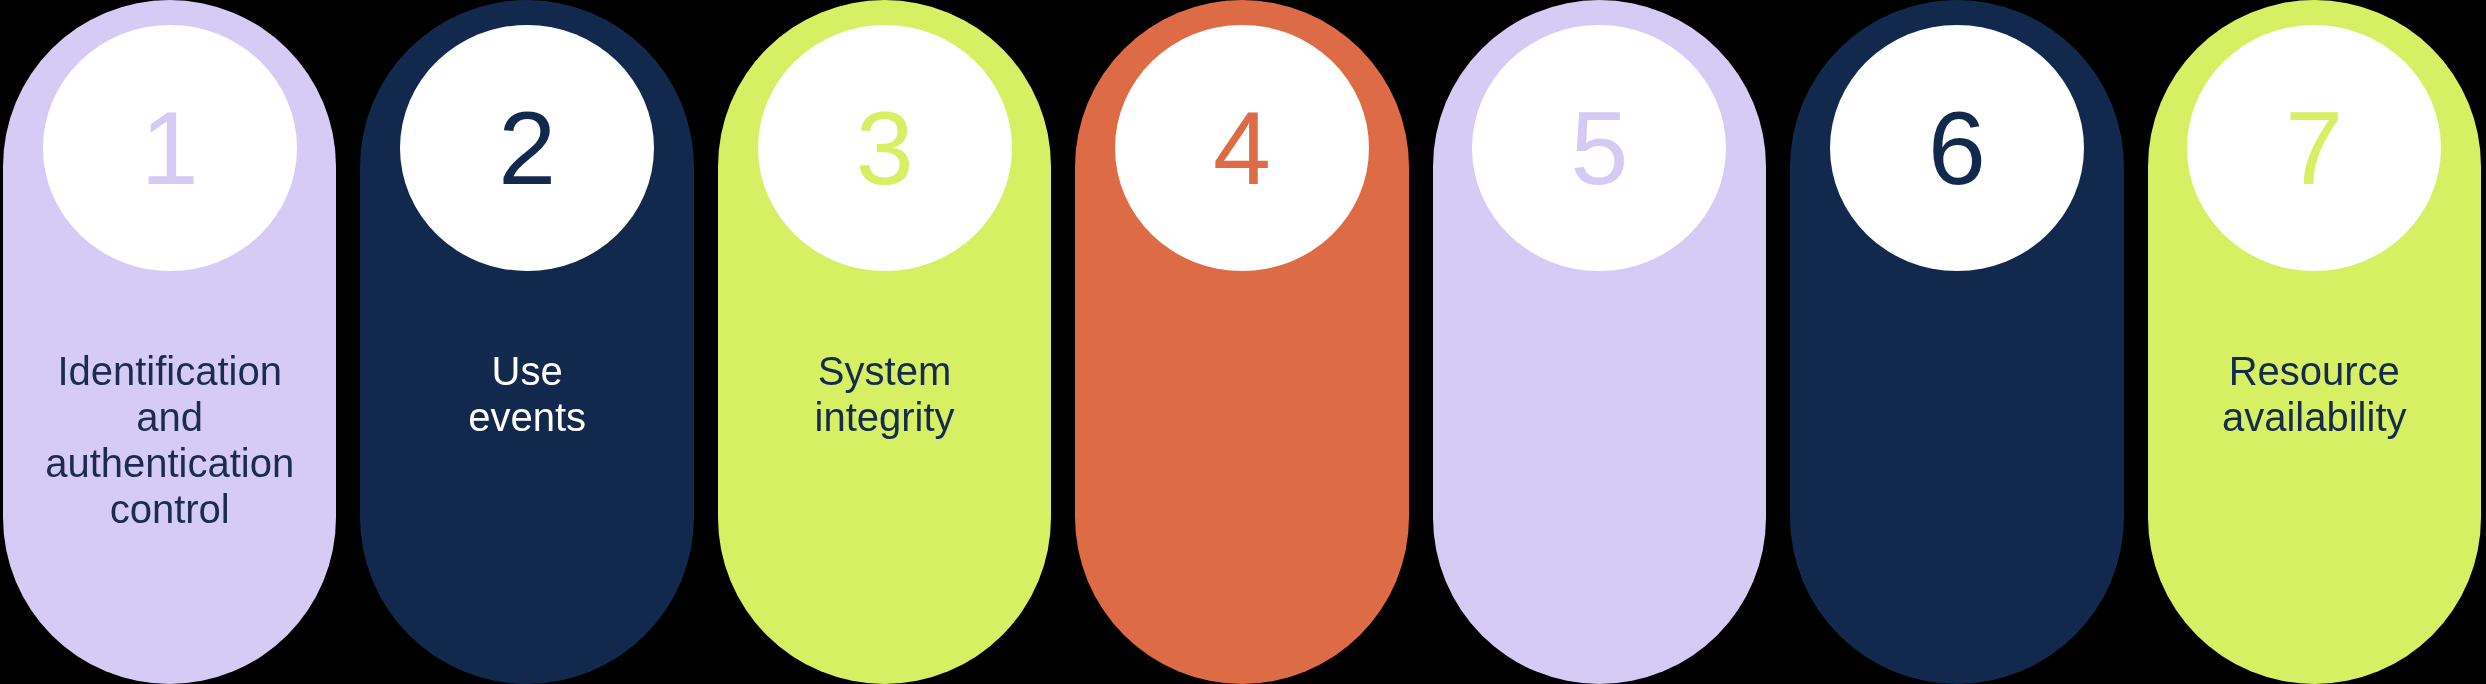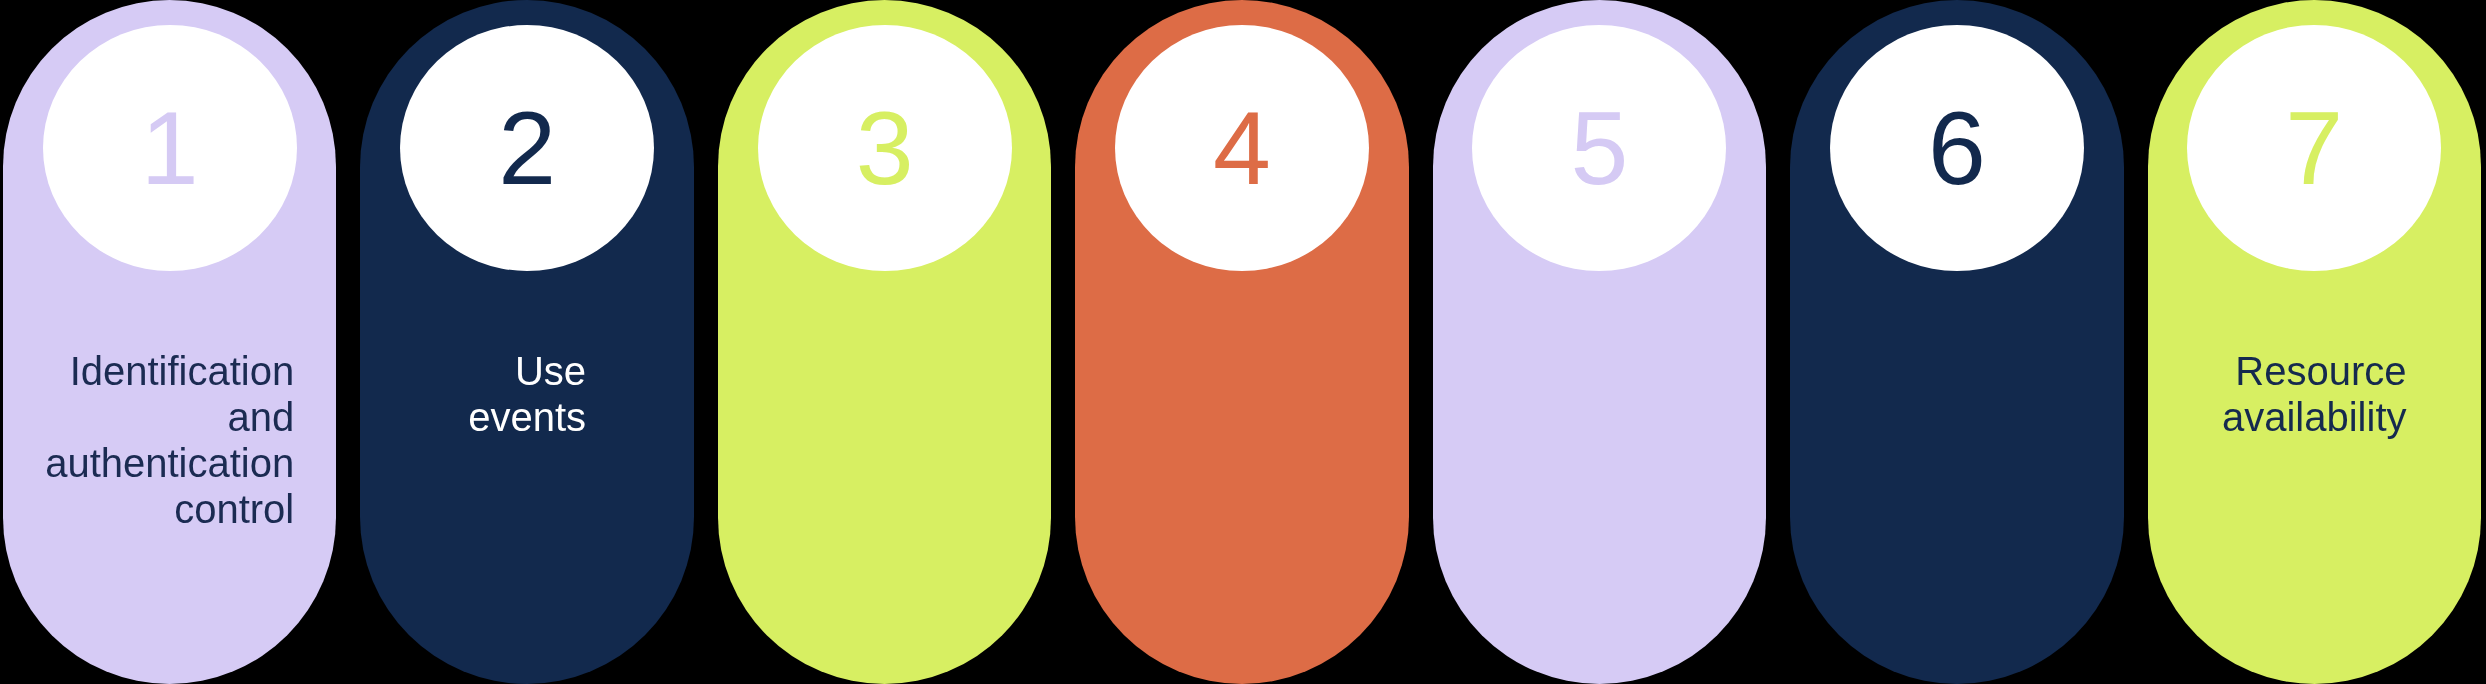--- a/index.html
+++ b/index.html
@@ -47,21 +47,21 @@
     font-size: 104px;
     font-weight: 500;
     line-height: 1;
     color: var(--num-color);
   }
   .label {
     margin-top: 77px;
     font-size: 40px;
     line-height: 46px;
     font-weight: 400;
-    text-align: right;
+    text-align: center;
     white-space: pre-line;
     color: var(--text-color);
     max-width: 320px;
   }
 </style>
 </head>
 <body>
 
 <div class="board">
   <div class="pill-row">
@@ -81,20 +81,22 @@
         <span class="number">2</span>
       </div>
       <div class="label">Use
 events</div>
     </div>
 
     <div class="pill" style="--pill-bg: #d7ef62; --num-color: #d7ef62; --text-color: #152a4e;">
       <div class="number-circle">
         <span class="number">3</span>
       </div>
+      <div class="label">System
+integrity</div>
     </div>
 
     <div class="pill" style="--pill-bg: #dd6c46; --num-color: #dd6c46; --text-color: #ffffff;">
       <div class="number-circle">
         <span class="number">4</span>
       </div>
     </div>
 
     <div class="pill" style="--pill-bg: #d6cbf5; --num-color: #d5caf4; --text-color: #1b2b52;">
       <div class="number-circle">

